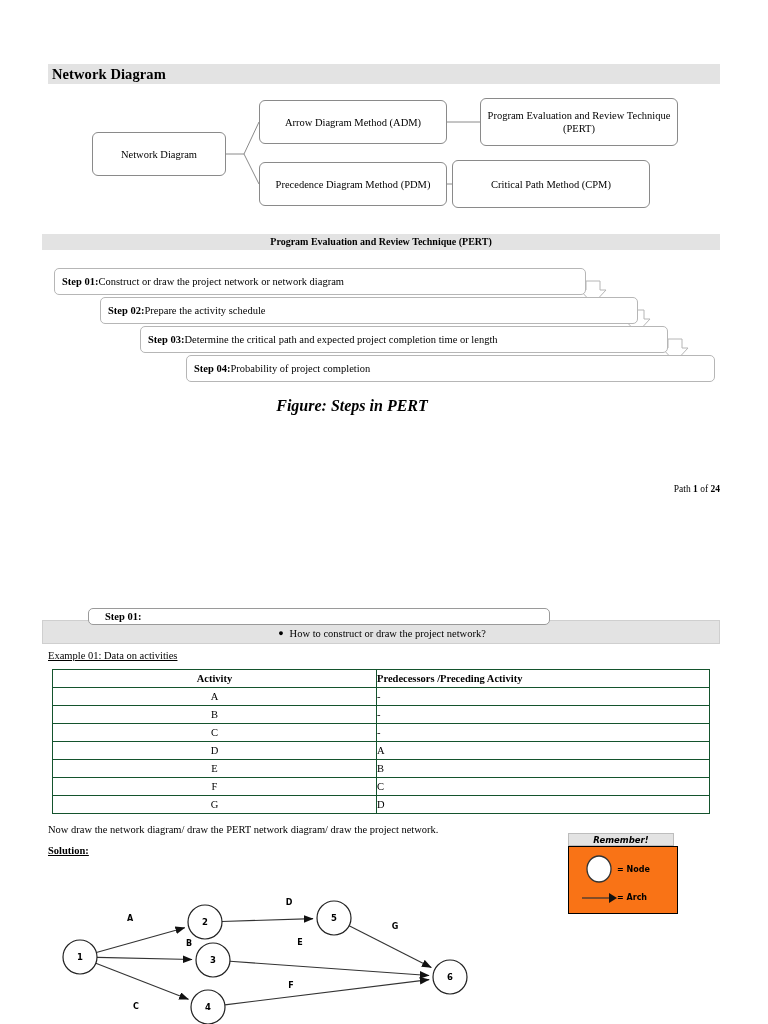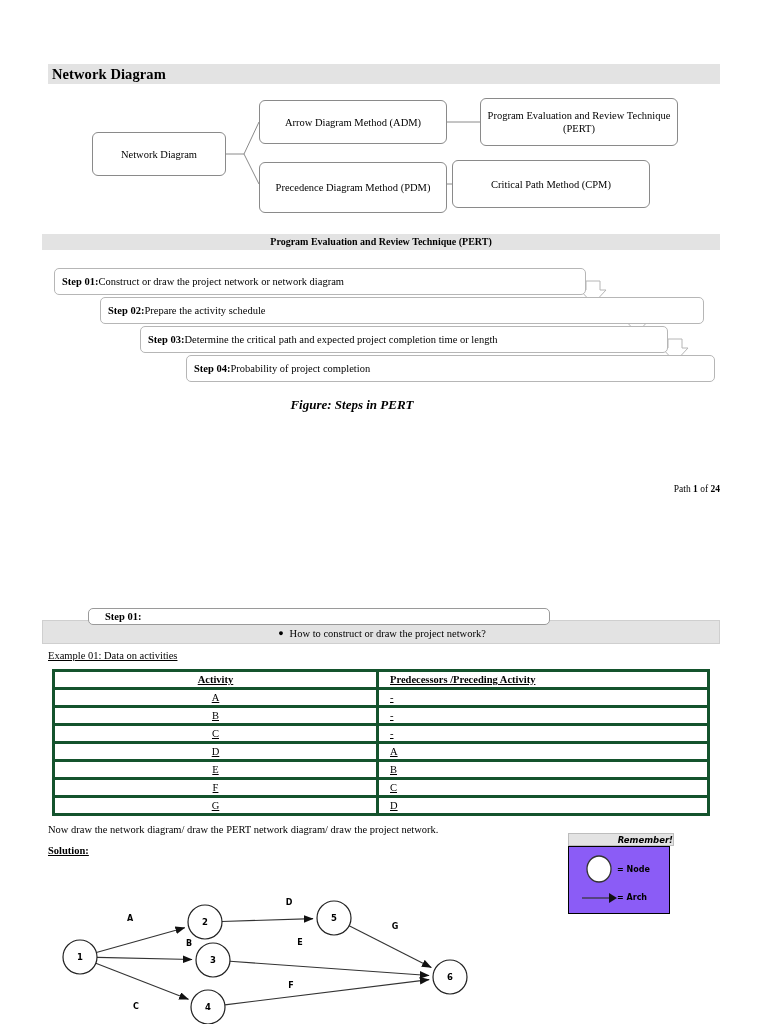--- a/index.html
+++ b/index.html
@@ -45,51 +45,51 @@
     display: flex;
     align-items: center;
     justify-content: center;
     text-align: center;
     font-size: 10.5px;
     line-height: 13px;
     padding: 2px 6px;
   }
   #fb-root  { left: 92px;  top: 42px; width: 134px; height: 44px; }
   #fb-adm   { left: 259px; top: 10px; width: 188px; height: 44px; }
-  #fb-pdm   { left: 259px; top: 72px; width: 188px; height: 51px; }
+  #fb-pdm   { left: 259px; top: 72px; width: 188px; height: 44px; }
   #fb-pert  { left: 480px; top: 8px;  width: 198px; height: 48px; }
   #fb-cpm   { left: 452px; top: 70px; width: 198px; height: 48px; }
   #flow-lines { position: absolute; left:0; top:0; width:768px; height:125px; }
 
   
   #steps { position: absolute; left: 0; top: 264px; width: 768px; height: 125px; }
   .sbox {
     position: absolute;
     border: 1px solid #b6b6b6;
     border-radius: 5px;
     background: #fff;
     font-size: 10.5px;
     line-height: 12px;
     display: flex;
     align-items: center;
     padding-left: 7px;
     white-space: nowrap;
   }
   .sbox b { font-weight: bold; }
   #sb1 { left: 54px;  top: 4px;  width: 532px; height: 27px; }
-  #sb2 { left: 100px; top: 33px; width: 604px; height: 27px; }
+  #sb2 { left: 100px; top: 33px; width: 538px; height: 27px; }
   #sb3 { left: 140px; top: 62px; width: 528px; height: 27px; }
   #sb4 { left: 186px; top: 91px; width: 529px; height: 27px; }
   #step-arrows { position: absolute; left: 0; top: 0; width: 768px; height: 125px; }
 
   .figcap {
     position: absolute;
     left: 0; top: 397px; width: 672px;
     text-align: center;
-    font-size: 13px;
+    font-size: 16px;
     font-weight: bold;
     font-style: italic;
     padding-left: 32px;
   }
 
   .pagenum {
     position: absolute;
     right: 48px; top: 484px;
     font-size: 9.5px;
   }
@@ -130,24 +130,23 @@
   }
 
   
   #act-table {
     position: absolute;
     left: 52px; top: 669px; width: 658px;
     border-collapse: collapse;
     font-size: 10.5px;
   }
   #act-table td, #act-table th {
-    border: 3px solid #14532d;
+    border: 1px solid #14532d;
     height: 18px;
-    padding: 0 11px;
-    text-decoration: underline;
+    padding: 0 0;
   }
   #act-table th { font-weight: bold; }
   #act-table .c-act { width: 324px; text-align: center; }
   #act-table .c-pre { text-align: left; }
   #act-table thead .c-pre { text-align: left; }
 
   .note-line {
     position: absolute;
     left: 48px; top: 824px;
     font-size: 10.5px;
@@ -162,29 +161,29 @@
 
   
   #remember-head {
     position: absolute;
     left: 568px; top: 833px; width: 106px; height: 13px;
     background: #e3e3e3;
     border: 1px solid #bdbdbd;
     font-size: 8.5px;
     font-weight: bold;
     font-style: italic;
-    text-align: right;
+    text-align: center;
     line-height: 12px;
     font-family: "DejaVu Sans", sans-serif;
   }
   #remember-box {
     position: absolute;
-    left: 568px; top: 846px; width: 102px; height: 68px;
+    left: 568px; top: 846px; width: 110px; height: 68px;
     border: 1px solid #000;
-    background: #8b5cf6;
+    background: #f97316;
   }
   #remember-box svg { position: absolute; left: 0; top: 0; }
   .rem-label {
     position: absolute;
     font-size: 8px;
     font-weight: bold;
     font-family: "DejaVu Sans", sans-serif;
   }
   #rem-node-label { left: 48px; top: 18px; }
   #rem-arc-label  { left: 48px; top: 46px; }

